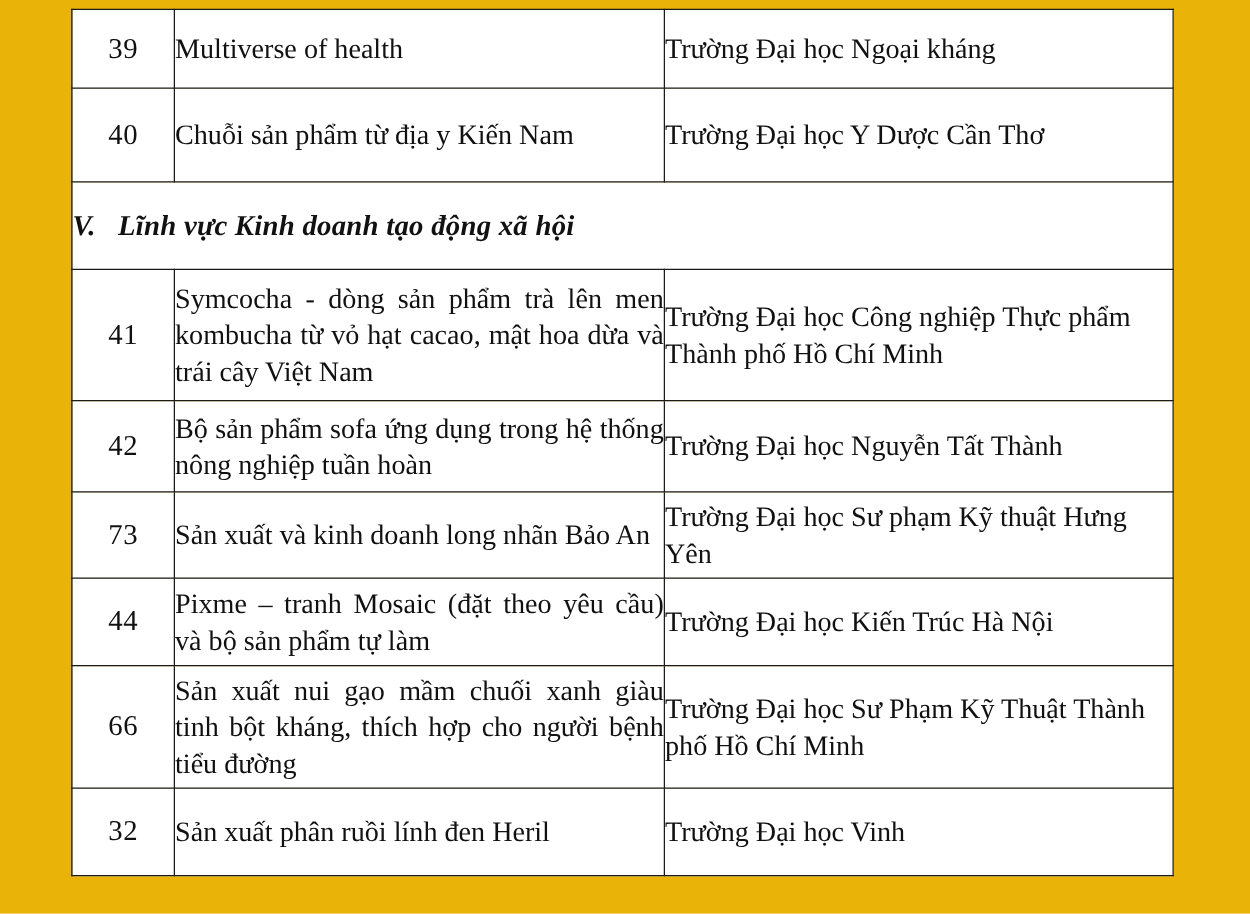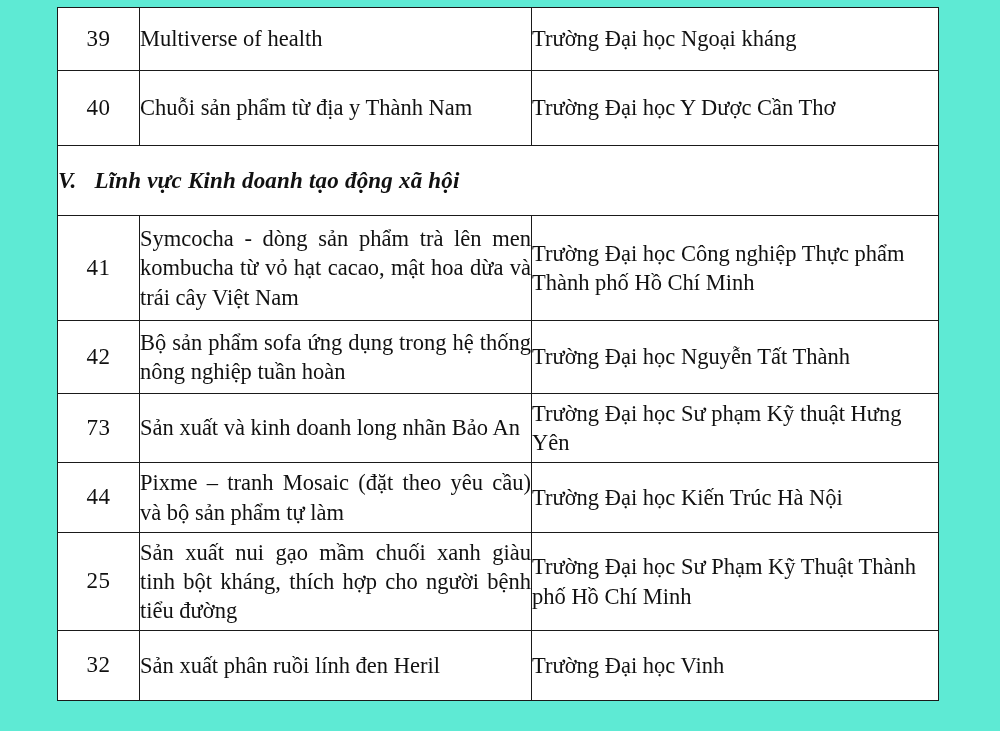--- a/index.html
+++ b/index.html
@@ -11,21 +11,21 @@
     width: 1000px;
     height: 731px;
     overflow: hidden;
     font-family: "Liberation Serif", "DejaVu Serif", serif;
     color: #111111;
   }
   .page {
     position: relative;
     width: 1000px;
     height: 731px;
-    background: #5eead4;
+    background: #eab308;
   }
   .doc-table {
     position: absolute;
     left: 57px;
     top: 7px;
     width: 881px;
     border-collapse: collapse;
     table-layout: fixed;
   }
   .doc-table td {
@@ -98,21 +98,21 @@
     <tbody>
 
       <tr class="r39">
         <td class="cell-num">39</td>
         <td class="cell-proj left">Multiverse of health</td>
         <td class="cell-org">Trường Đại học Ngoại kháng</td>
       </tr>
 
       <tr class="r40">
         <td class="cell-num">40</td>
-        <td class="cell-proj left">Chuỗi sản phẩm từ địa y Thành Nam</td>
+        <td class="cell-proj left">Chuỗi sản phẩm từ địa y Kiến Nam</td>
         <td class="cell-org">Trường Đại học Y Dược Cần Thơ</td>
       </tr>
 
       <tr class="rsec section-row">
         <td class="section-header" colspan="3">V.   Lĩnh vực Kinh doanh tạo động xã hội</td>
       </tr>
 
       <tr class="r41">
         <td class="cell-num">41</td>
         <td class="cell-proj">Symcocha - dòng sản phẩm trà lên men kombucha từ vỏ hạt cacao, mật hoa dừa và trái cây Việt Nam</td>
@@ -131,21 +131,21 @@
         <td class="cell-org">Trường Đại học Sư phạm Kỹ thuật Hưng Yên</td>
       </tr>
 
       <tr class="r44">
         <td class="cell-num">44</td>
         <td class="cell-proj">Pixme – tranh Mosaic (đặt theo yêu cầu) và bộ sản phẩm tự làm</td>
         <td class="cell-org">Trường Đại học Kiến Trúc Hà Nội</td>
       </tr>
 
       <tr class="r45">
-        <td class="cell-num">25</td>
+        <td class="cell-num">66</td>
         <td class="cell-proj">Sản xuất nui gạo mầm chuối xanh giàu tinh bột kháng, thích hợp cho người bệnh tiểu đường</td>
         <td class="cell-org">Trường Đại học Sư Phạm Kỹ Thuật Thành phố Hồ Chí Minh</td>
       </tr>
 
       <tr class="r46">
         <td class="cell-num">32</td>
         <td class="cell-proj left">Sản xuất phân ruồi lính đen Heril</td>
         <td class="cell-org">Trường Đại học Vinh</td>
       </tr>
 

